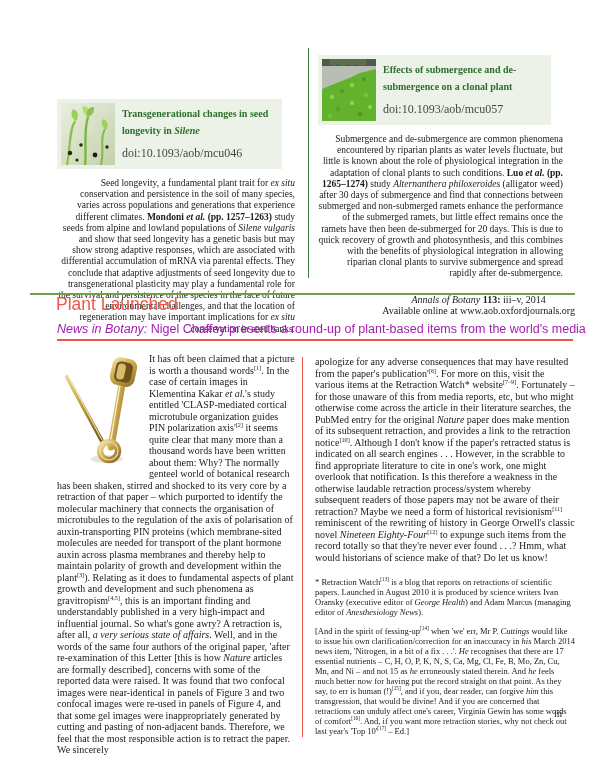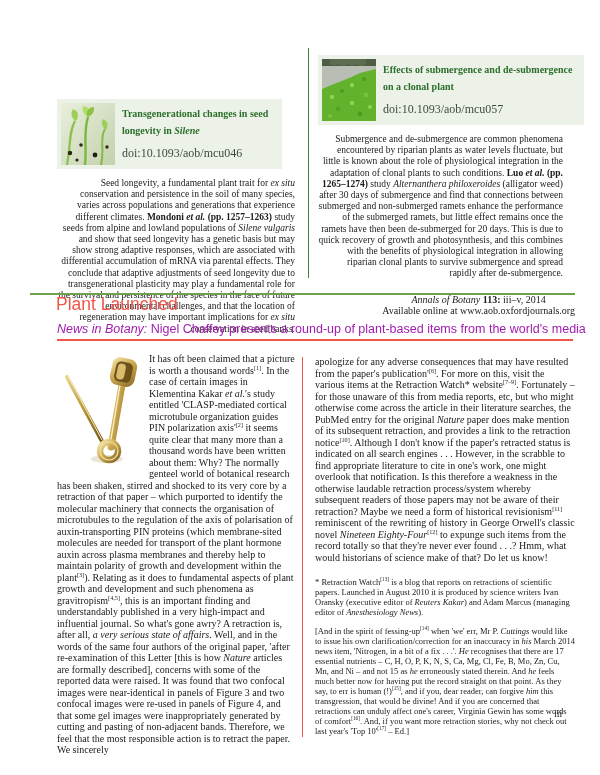--- a/index.html
+++ b/index.html
@@ -8,21 +8,21 @@
     font-family:"Liberation Serif", serif;color:#1a1a1a;
     -webkit-font-smoothing:antialiased;
   }
   .abs{position:absolute;}
   
   .ann{position:absolute;top:55px;}
   .ann-left{left:57px;width:238px;margin-top:44px;}
   .ann-right{left:318px;width:245px;}
   .ann-header{background:var(--box-bg,#edf2e8);display:flex;gap:7px;padding:4px;box-sizing:border-box;}
   .ann-left .ann-header{width:225px;}
-  .ann-right .ann-header{width:266px;}
+  .ann-right .ann-header{width:233px;}
   .thumb{flex:0 0 auto;width:54px;height:62px;overflow:hidden;}
   .thumb svg{display:block;}
   .ann-titleblock{padding-top:3px;}
   .ann-title{margin:0;font-size:10px;font-weight:bold;line-height:1.65;color:var(--green-heading,#2a6e2a);}
   .ann-doi{margin-top:7px;font-size:12px;color:#3c4a3c;}
   .ann-body{margin:9px 0 0 0;font-size:9.5px;line-height:11.2px;text-align:right;}
   .v-div-green{left:308px;top:48px;width:1px;height:230px;background:var(--divider-green,#3f7d3f);}
   .h-rule-green{left:30px;top:293px;width:545px;height:2px;background:var(--rule-green,#6fa04e);}
   
   .pc-title{left:56px;top:294px;font-family:"Liberation Sans",sans-serif;font-size:17.5px;color:var(--accent-red,#f0564a);}
@@ -157,17 +157,17 @@
       </svg>
     </span>
     <span><span>It has oft been claimed that a picture is worth a thousand words</span><sup>[1]</sup><span>. In the case of certain images in Klementina Kakar </span><span class="seg-i">et al.</span><span>'s study entitled 'CLASP-mediated cortical microtubule organization guides PIN polarization axis'</span><sup>[2]</sup><span> it seems quite clear that many more than a thousand words have been written about them: Why? The normally genteel world of botanical research has been shaken, stirred and shocked to its very core by a retraction of that paper – which purported to identify the molecular machinery that connects the organisation of microtubules to the regulation of the axis of polarisation of auxin-transporting PIN proteins (which membrane-sited molecules are needed for transport of the plant hormone auxin across plasma membranes and thereby help to maintain polarity of growth and development within the plant</span><sup>[3]</sup><span>). Relating as it does to fundamental aspects of plant growth and development and such phenomena as gravitropism</span><sup>[4,5]</sup><span>, this is an important finding and understandably published in a very high-impact and influential journal. So what's gone awry? A retraction is, after all, </span><span class="seg-i">a very serious state of affairs</span><span>. Well, and in the words of the same four authors of the original paper, 'after re-examination of this Letter [this is how </span><span class="seg-i">Nature</span><span> articles are formally described], concerns with some of the reported data were raised. It was found that two confocal images were near-identical in panels of Figure 3 and two confocal images were re-used in panels of Figure 4, and that some gel images were inappropriately generated by cutting and pasting of non-adjacent bands. Therefore, we feel that the most responsible action is to retract the paper. We sincerely</span></span>
   </p>
 </div>
 
 <div class="abs v-div-red"></div>
 
 <div class="abs article-right">
   <p class="article-body"><span>apologize for any adverse consequences that may have resulted from the paper's publication'</span><sup>[6]</sup><span>. For more on this, visit the various items at the Retraction Watch* website</span><sup>[7–9]</sup><span>. Fortunately – for those unaware of this from media reports, etc, but who might otherwise come across the article in their literature searches, the PubMed entry for the original </span><span class="seg-i">Nature</span><span> paper does make mention of its subsequent retraction, and provides a link to the retraction notice</span><sup>[10]</sup><span>. Although I don't know if the paper's retracted status is indicated on all search engines . . . However, in the scrabble to find appropriate literature to cite in one's work, one might overlook that notification. Is this therefore a weakness in the otherwise laudable retraction process/system whereby subsequent readers of those papers may not be aware of their retraction? Maybe we need a form of historical revisionism</span><sup>[11]</sup><span> reminiscent of the rewriting of history in George Orwell's classic novel </span><span class="seg-i">Nineteen Eighty-Four</span><sup>[12]</sup><span> to expunge such items from the record totally so that they're never ever found . . .? Hmm, what would historians of science make of that? Do let us know!</span></p>
-  <p class="footnote"><span>* Retraction Watch</span><sup>[13]</sup><span> is a blog that reports on retractions of scientific papers. Launched in August 2010 it is produced by science writers Ivan Oransky (executive editor of </span><span class="seg-i">Reuters Kakar</span><span>) and Adam Marcus (managing editor of </span><span class="seg-i">Anesthesiology News</span><span>).</span></p>
+  <p class="footnote"><span>* Retraction Watch</span><sup>[13]</sup><span> is a blog that reports on retractions of scientific papers. Launched in August 2010 it is produced by science writers Ivan Oransky (executive editor of </span><span class="seg-i">George Health</span><span>) and Adam Marcus (managing editor of </span><span class="seg-i">Anesthesiology News</span><span>).</span></p>
   <p class="footnote"><span>[And in the spirit of fessing-up</span><sup>[14]</sup><span> when 'we' err, Mr P. </span><span class="seg-i">Cuttings</span><span> would like to issue his own clarification/correction for an inaccuracy in </span><span class="seg-i">his</span><span> March 2014 news item, 'Nitrogen, in a bit of a fix . . .'. </span><span class="seg-i">He</span><span> recognises that there are 17 essential nutrients – C, H, O, P, K, N, S, Ca, Mg, Cl, Fe, B, Mo, Zn, Cu, Mn, and Ni – and not 15 as </span><span class="seg-i">he</span><span> erroneously stated therein. And </span><span class="seg-i">he</span><span> feels much better now for having put the record straight on that point. As they say, to err is human (!)</span><sup>[15]</sup><span>, and if you, dear reader, can forgive </span><span class="seg-i">him</span><span> this transgression, that would be divine! And if you are concerned that retractions can unduly affect one's career, Virginia Gewin has some words of comfort</span><sup>[16]</sup><span>. And, if you want more retraction stories, why not check out last year's 'Top 10'</span><sup>[17]</sup><span> – Ed.]</span></p>
 </div>
 
 <div class="abs page-num">iii</div>
 
 </body></html>

